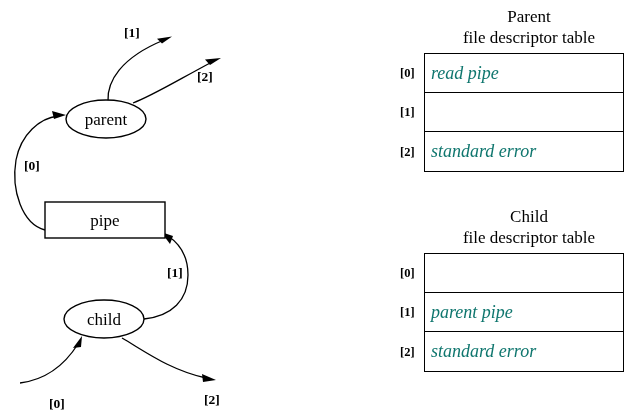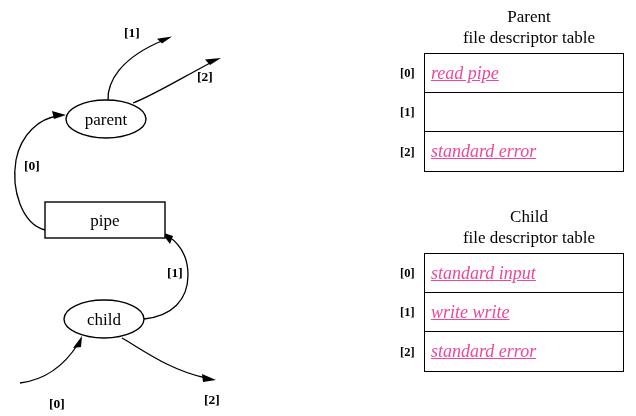--- a/index.html
+++ b/index.html
@@ -87,23 +87,22 @@
     box-sizing: border-box;
     display: flex;
     align-items: center;
   }
   .fdrow:last-child { border-bottom: none; }
   .fdrow-value {
     font-family: "Liberation Serif", "DejaVu Serif", serif;
     font-style: italic;
     font-size: 18px;
     padding-left: 6px;
-    color: #ec4899;
+    color: #0f766e;
     white-space: nowrap;
-    text-decoration: underline;
   }
   .fdrow-index {
     position: absolute;
     left: -25px;
     top: 50%;
     transform: translateY(-50%);
     font-family: "Liberation Serif", "DejaVu Serif", serif;
     font-size: 12.5px;
     font-weight: bold;
     color: #000000;
@@ -172,25 +171,24 @@
   </div>
 
   <div class="fdtable-block" id="child-block">
     <div class="fdtable-title">
       <span class="t-line">Child</span>
       <span class="t-line">file descriptor table</span>
     </div>
     <div class="fdtable-rows">
       <div class="fdrow">
         <span class="fdrow-index">[0]</span>
-        <span class="fdrow-value">standard input</span>
       </div>
       <div class="fdrow">
         <span class="fdrow-index">[1]</span>
-        <span class="fdrow-value">write write</span>
+        <span class="fdrow-value">parent pipe</span>
       </div>
       <div class="fdrow">
         <span class="fdrow-index">[2]</span>
         <span class="fdrow-value">standard error</span>
       </div>
     </div>
   </div>
 
 </div>
 

